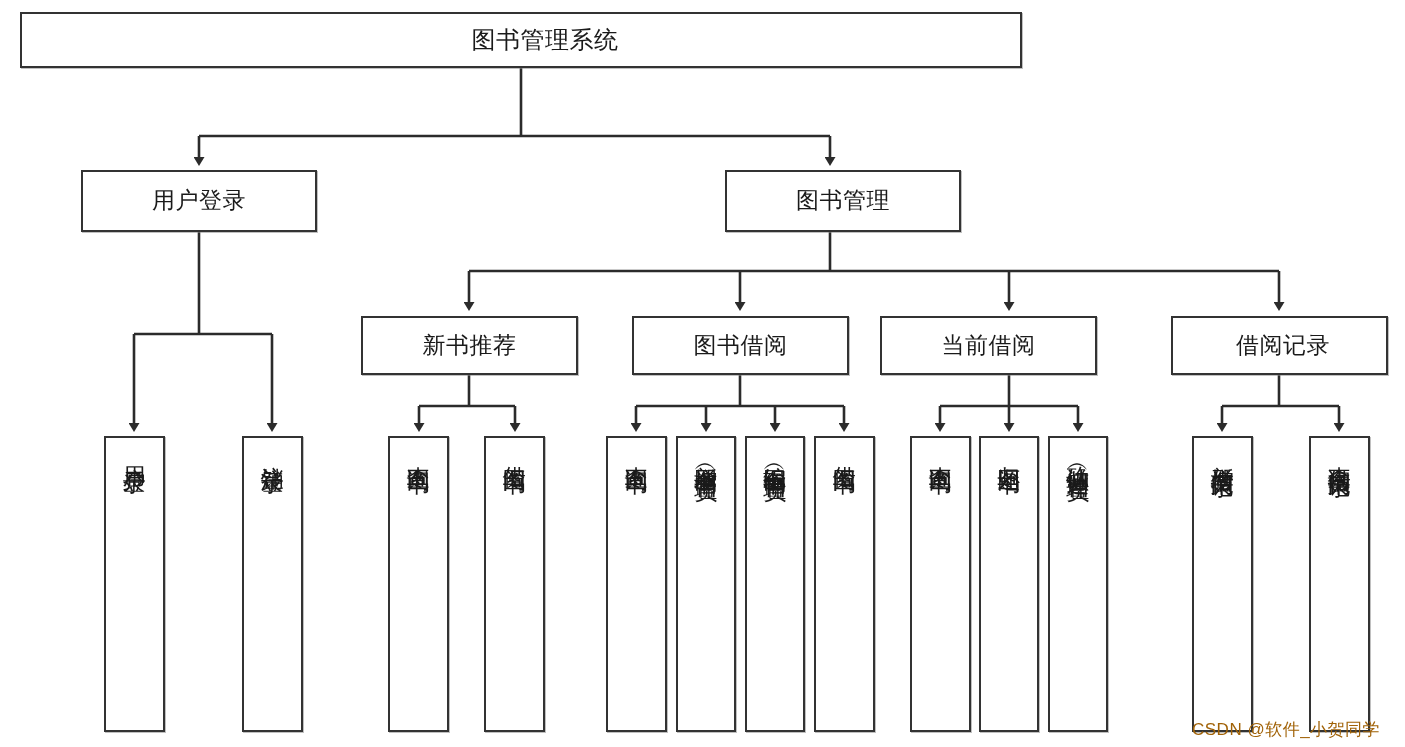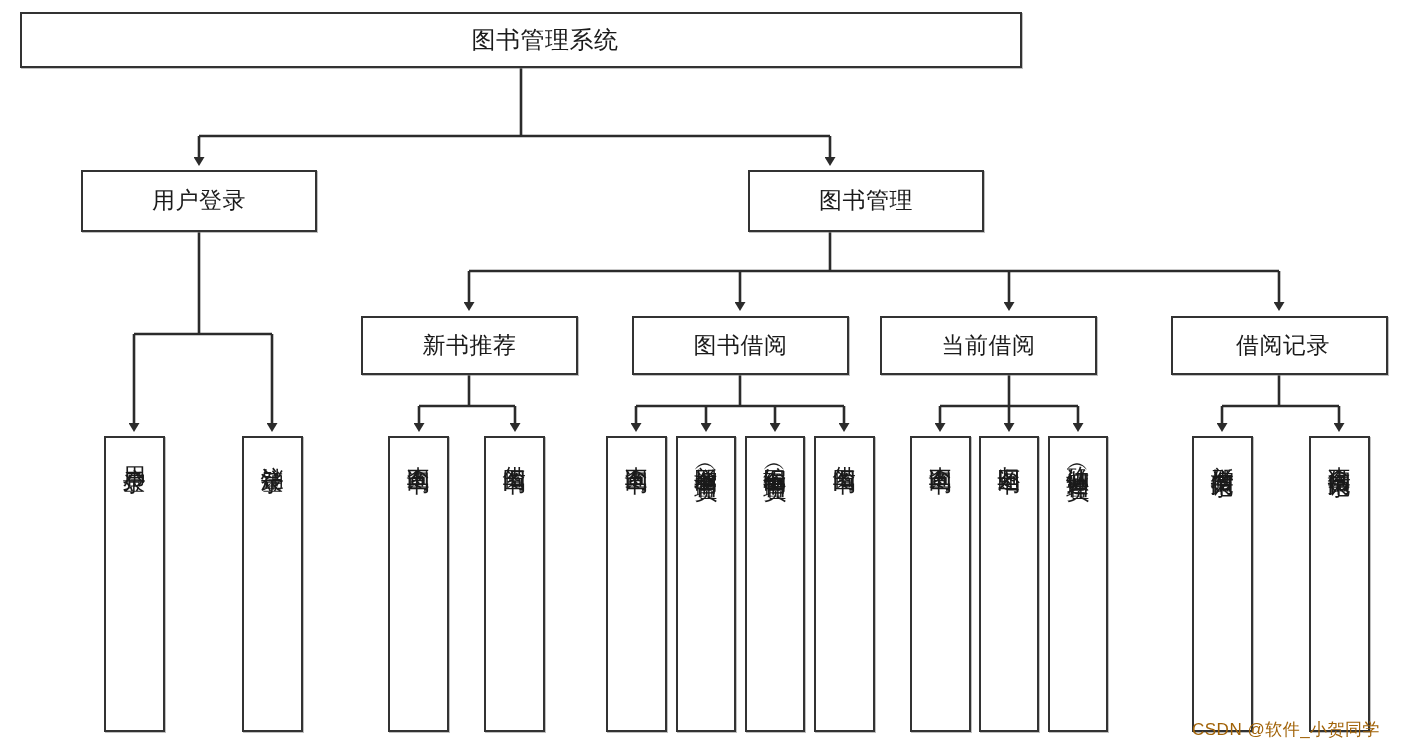--- a/index.html
+++ b/index.html
@@ -125,21 +125,21 @@
     </g>
   </svg>
 
   <div class="node root horiz" style="left:20px; top:12px; width:1002px; height:56px;padding-left:48px;">
     <span class="label">图书管理系统</span>
   </div>
 
   <div class="node horiz" style="left:81px; top:170px; width:236px; height:62px;">
     <span class="label">用户登录</span>
   </div>
-  <div class="node horiz" style="left:748px; top:170px; width:236px; height:62px;font-family:Liberation Serif, serif;">
+  <div class="node horiz" style="left:725px; top:170px; width:236px; height:62px;font-family:Liberation Serif, serif;">
     <span class="label">图书管理</span>
   </div>
 
   <div class="node horiz" style="left:632px; top:316px; width:217px; height:59px;">
     <span class="label">图书借阅</span>
   </div>
   <div class="node horiz" style="left:361px; top:316px; width:217px; height:59px;">
     <span class="label">新书推荐</span>
   </div>
   <div class="node horiz" style="left:880px; top:316px; width:217px; height:59px;">

